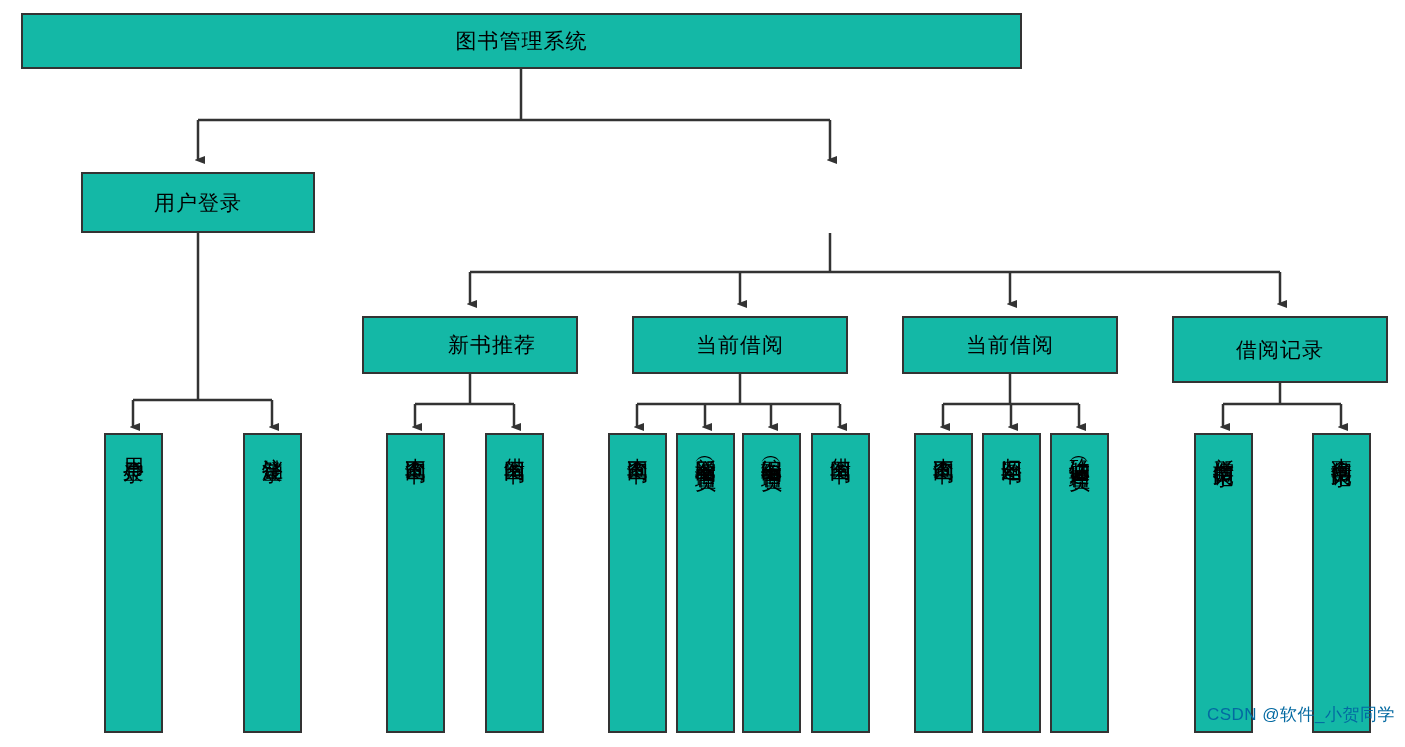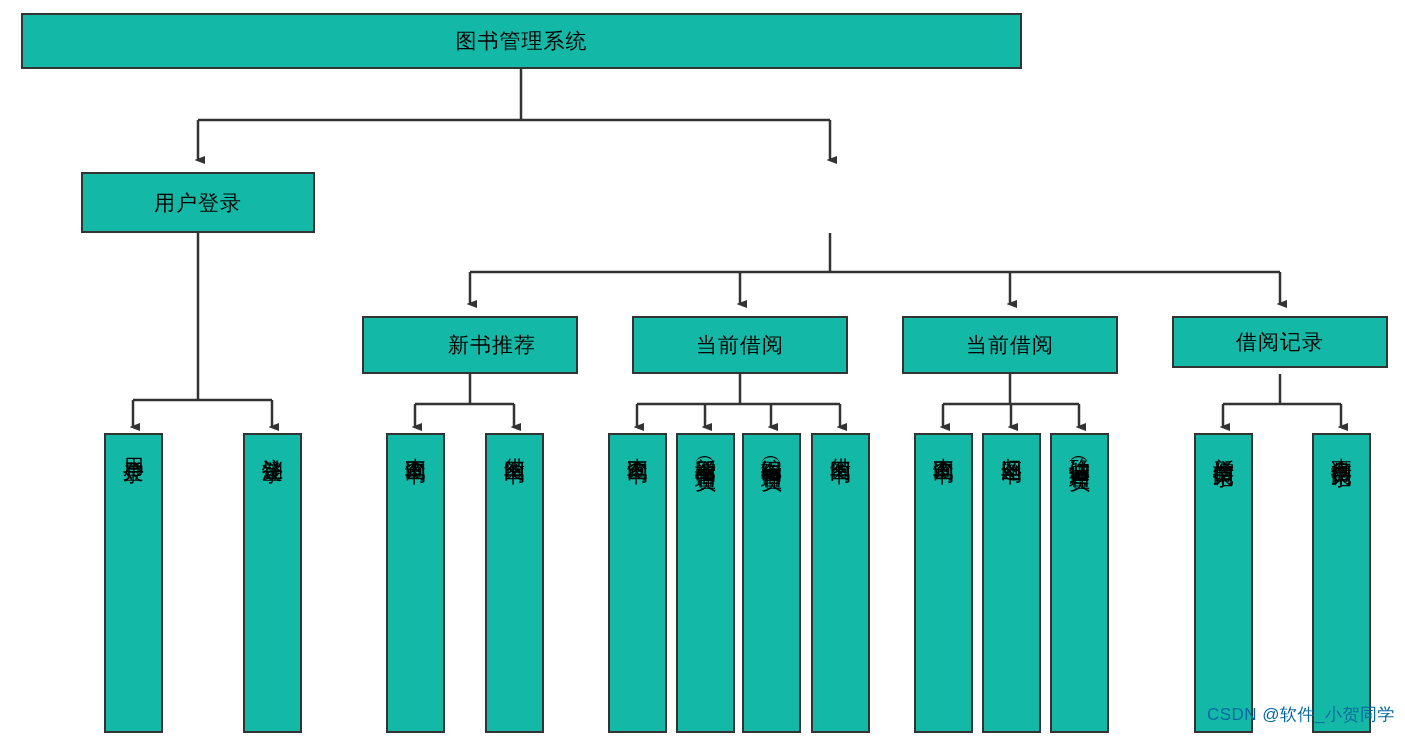--- a/index.html
+++ b/index.html
@@ -130,21 +130,21 @@
 
   <div class="node horiz" style="left:362px; top:316px; width:216px; height:58px;padding-left:44px;">
     <span class="label">新书推荐</span>
   </div>
   <div class="node horiz" style="left:632px; top:316px; width:216px; height:58px;">
     <span class="label">当前借阅</span>
   </div>
   <div class="node horiz" style="left:902px; top:316px; width:216px; height:58px;">
     <span class="label">当前借阅</span>
   </div>
-  <div class="node horiz" style="left:1172px; top:316px; width:216px; height:52px;">
+  <div class="node horiz" style="left:1172px; top:316px; width:216px; height:67px;">
     <span class="label">借阅记录</span>
   </div>
 
   <div class="node vert" style="left:104px; top:433px; width:59px; height:300px;">
     <span class="label">用户登录</span>
   </div>
   <div class="node vert" style="left:243px; top:433px; width:59px; height:300px;">
     <span class="label">注销登录</span>
   </div>
 

